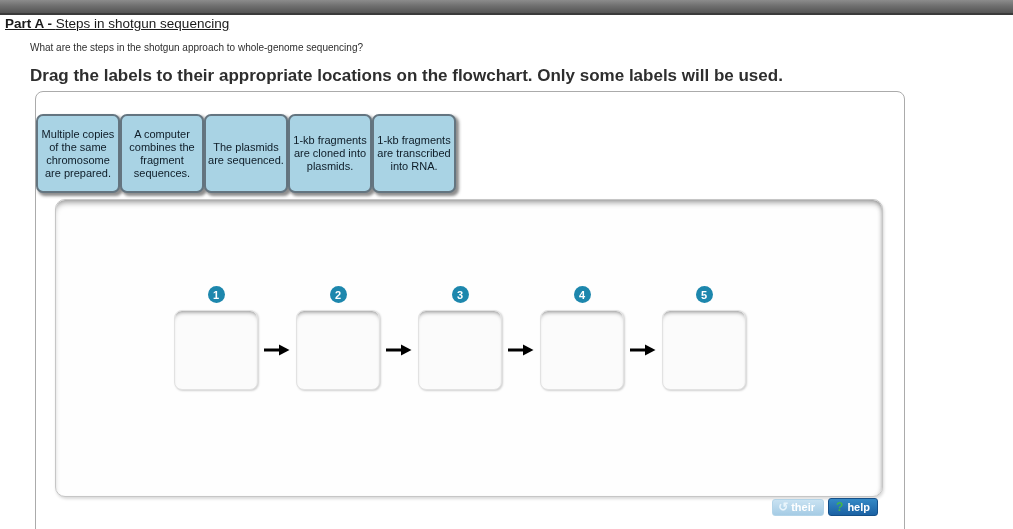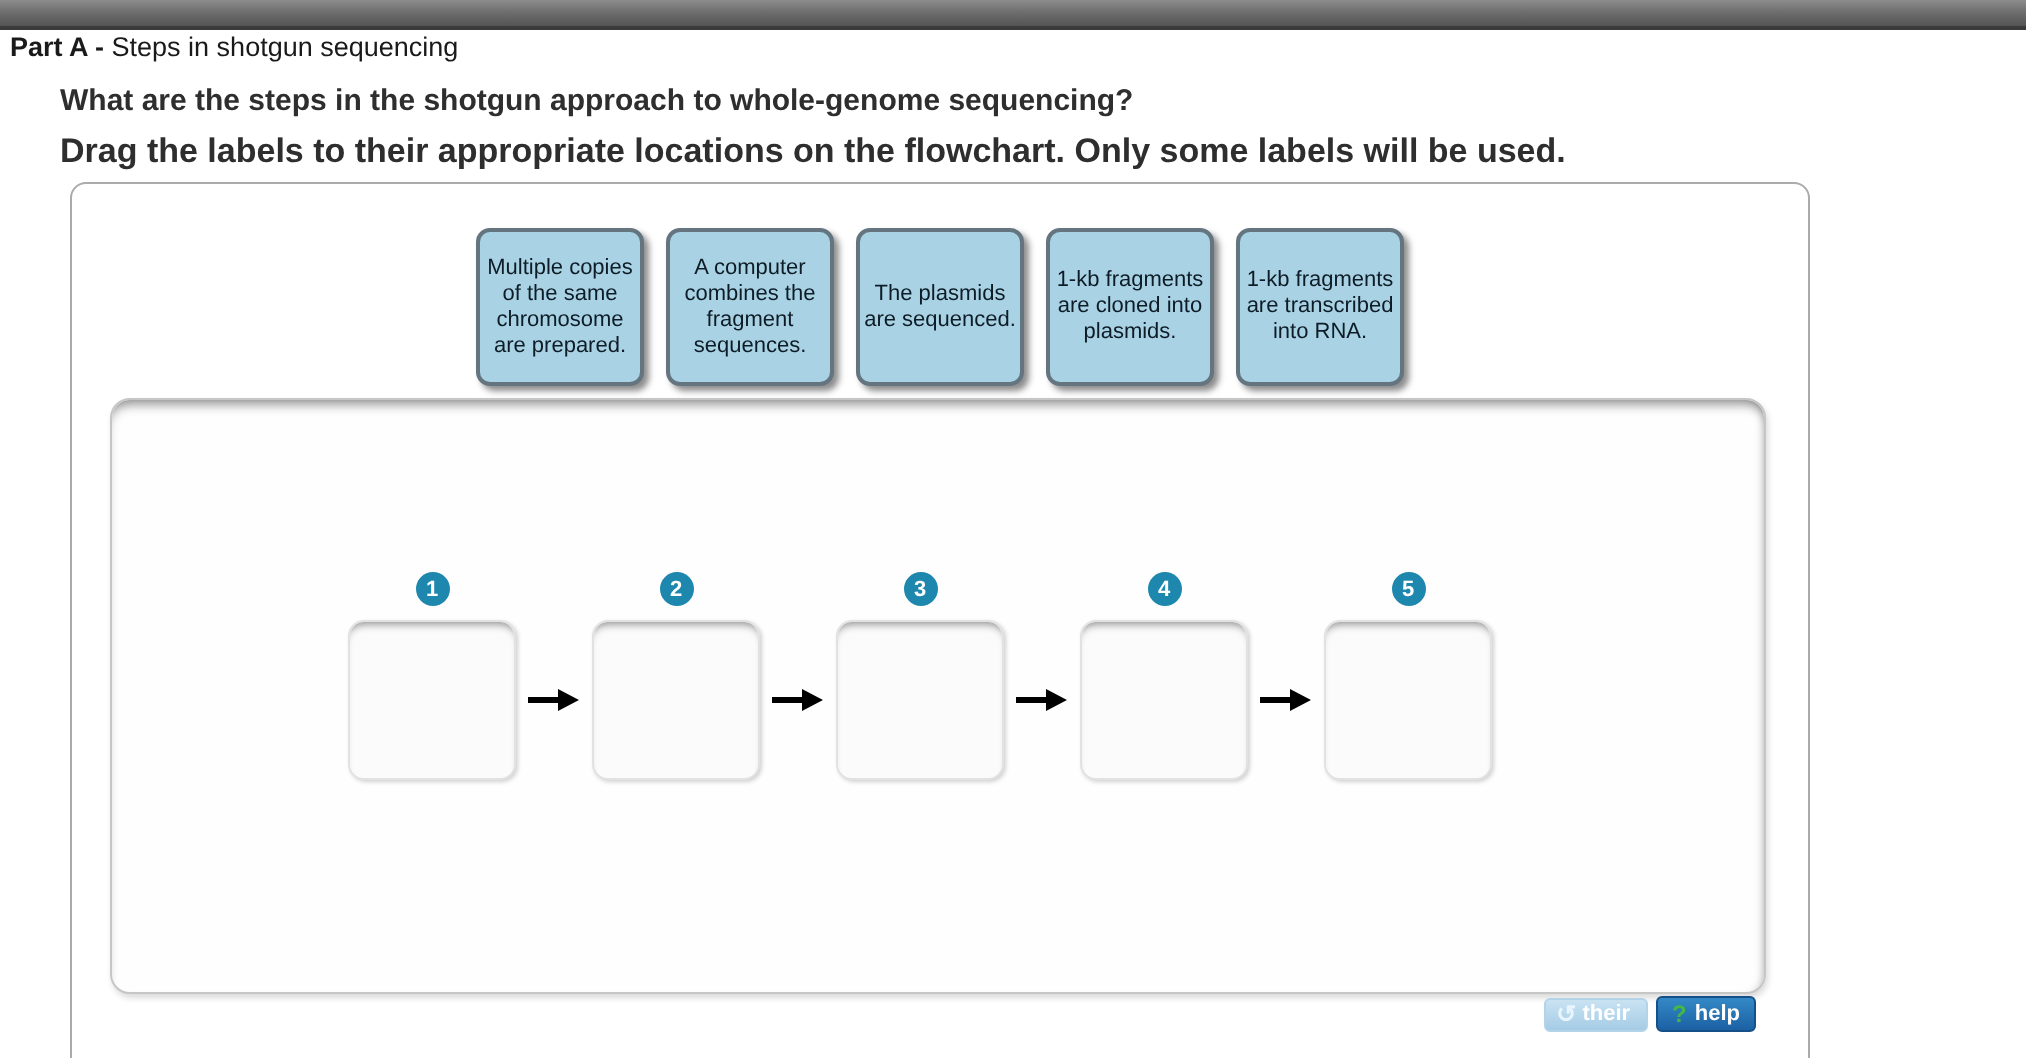--- a/index.html
+++ b/index.html
@@ -17,28 +17,28 @@
     left: 0; top: 0;
     width: 1013px; height: 13px;
     background: linear-gradient(#8c8c8c, #6f6f6f 45%, #545454);
     border-bottom: 2px solid #3a3a3a;
   }
   .part-heading {
     position: absolute;
     left: 5px; top: 16px;
     font-size: 13.5px;
     color: #1a1a1a;
+    text-decoration: underline;
   }
   .part-heading .part-label { font-weight: bold; }
   .question-text {
     position: absolute;
     left: 30px; top: 42px;
-    font-size: 15px;
+    font-size: 10px;
     color: #2e2e2e;
-    font-weight: bold;
   }
   .instruction-text {
     position: absolute;
     left: 30px; top: 66px;
     font-size: 17px;
     font-weight: bold;
     color: #2e2e2e;
   }
   .activity-box {
     position: absolute;
@@ -46,22 +46,21 @@
     width: 870px; height: 450px;
     background: #ffffff;
     border: 1px solid #ababab;
     border-radius: 8px;
     box-sizing: border-box;
   }
   .label-bank {
     position: absolute;
     left: 0; right: 0; top: 22px;
     display: flex;
-    justify-content: center;
-    gap: 11px;
+    justify-content: flex-start;
   }
   .drag-label {
     width: 84px;
     height: 79px;
     box-sizing: border-box;
     background: #a9d3e4;
     border: 2px solid #647580;
     border-radius: 7px;
     box-shadow: 2.5px 2.5px 3px rgba(45,45,45,0.55);
     display: flex;

